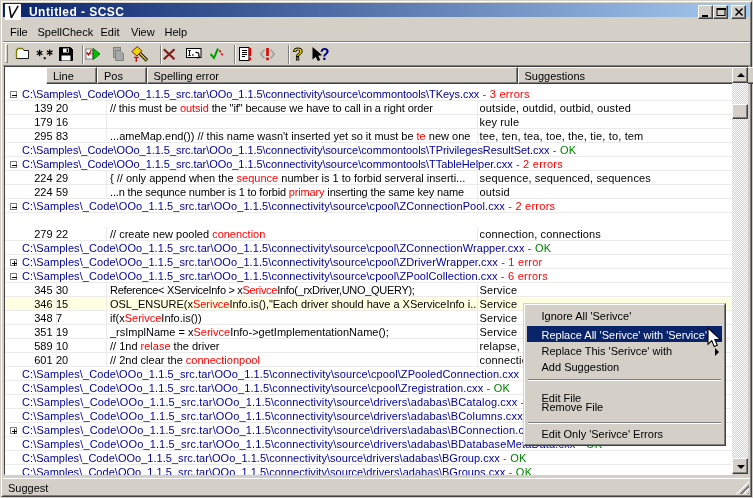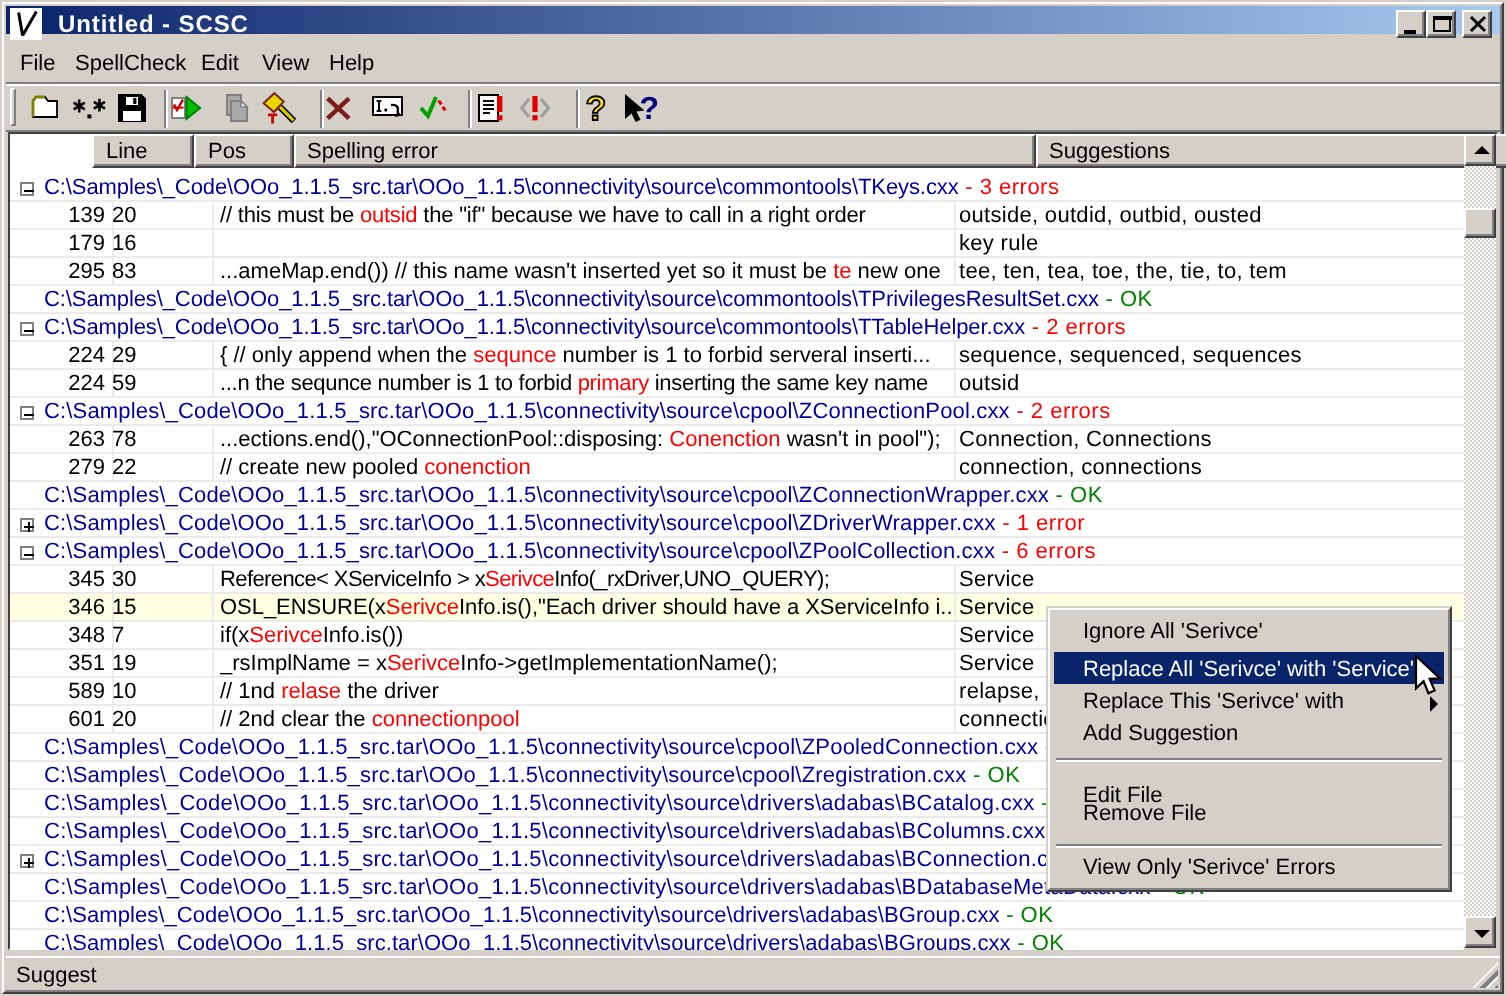--- a/index.html
+++ b/index.html
@@ -171,21 +171,20 @@
   <div class="rowsarea">
 <div class="row" style="top:2.50px;"><span class="bx"><span class="bxm"></span></span><span class="fpath">C:\Samples\_Code\OOo_1.1.5_src.tar\OOo_1.1.5\connectivity\source\commontools\TKeys.cxx<span class="red" style="letter-spacing:0.25px"> - 3 errors</span></span></div>
 <div class="row" style="top:16.50px;"><span class="vl v1"></span><span class="vl v2"></span><span class="vl v3"></span><span class="cline">139</span><span class="cpos">20</span><span class="cerr" style="letter-spacing:-0.1px">// this must be <span class="red">outsid</span> the "if" because we have to call in a right order</span><span class="csugg">outside, outdid, outbid, ousted</span></div>
 <div class="row" style="top:30.50px;"><span class="vl v1"></span><span class="vl v2"></span><span class="vl v3"></span><span class="cline">179</span><span class="cpos">16</span><span class="csugg">key rule</span></div>
 <div class="row" style="top:44.50px;"><span class="vl v1"></span><span class="vl v2"></span><span class="vl v3"></span><span class="cline">295</span><span class="cpos">83</span><span class="cerr">...ameMap.end()) // this name wasn't inserted yet so it must be <span class="red">te</span> new one</span><span class="csugg">tee, ten, tea, toe, the, tie, to, tem</span></div>
 <div class="row" style="top:58.50px;"><span class="fpath">C:\Samples\_Code\OOo_1.1.5_src.tar\OOo_1.1.5\connectivity\source\commontools\TPrivilegesResultSet.cxx<span class="green" style="letter-spacing:0.25px"> - OK</span></span></div>
 <div class="row" style="top:72.50px;"><span class="bx"><span class="bxm"></span></span><span class="fpath">C:\Samples\_Code\OOo_1.1.5_src.tar\OOo_1.1.5\connectivity\source\commontools\TTableHelper.cxx<span class="red" style="letter-spacing:0.25px"> - 2 errors</span></span></div>
 <div class="row" style="top:86.50px;"><span class="vl v1"></span><span class="vl v2"></span><span class="vl v3"></span><span class="cline">224</span><span class="cpos">29</span><span class="cerr">{ // only append when the <span class="red">sequnce</span> number is 1 to forbid serveral inserti...</span><span class="csugg">sequence, sequenced, sequences</span></div>
 <div class="row" style="top:100.50px;"><span class="vl v1"></span><span class="vl v2"></span><span class="vl v3"></span><span class="cline">224</span><span class="cpos">59</span><span class="cerr" style="letter-spacing:-0.15px">...n the sequnce number is 1 to forbid <span class="red">primary</span> inserting the same key name</span><span class="csugg">outsid</span></div>
 <div class="row" style="top:114.50px;"><span class="bx"><span class="bxm"></span></span><span class="fpath" style="letter-spacing:0.08px">C:\Samples\_Code\OOo_1.1.5_src.tar\OOo_1.1.5\connectivity\source\cpool\ZConnectionPool.cxx<span class="red" style="letter-spacing:0.25px"> - 2 errors</span></span></div>
-<div class="row" style="top:128.50px;"><span class="vl v1"></span><span class="vl v2"></span><span class="vl v3"></span><span class="cline">263</span><span class="cpos">78</span><span class="cerr">...ections.end(),"OConnectionPool::disposing: <span class="red">Conenction</span> wasn't in pool");</span><span class="csugg">Connection, Connections</span></div>
 <div class="row" style="top:142.50px;"><span class="vl v1"></span><span class="vl v2"></span><span class="vl v3"></span><span class="cline">279</span><span class="cpos">22</span><span class="cerr">// create new pooled <span class="red">conenction</span></span><span class="csugg">connection, connections</span></div>
 <div class="row" style="top:156.50px;"><span class="fpath" style="letter-spacing:0.08px">C:\Samples\_Code\OOo_1.1.5_src.tar\OOo_1.1.5\connectivity\source\cpool\ZConnectionWrapper.cxx<span class="green" style="letter-spacing:0.25px"> - OK</span></span></div>
 <div class="row" style="top:170.50px;"><span class="bx"><span class="bxm"></span><span class="bxv"></span></span><span class="fpath" style="letter-spacing:0.08px">C:\Samples\_Code\OOo_1.1.5_src.tar\OOo_1.1.5\connectivity\source\cpool\ZDriverWrapper.cxx<span class="red" style="letter-spacing:0.25px"> - 1 error</span></span></div>
 <div class="row" style="top:184.50px;"><span class="bx"><span class="bxm"></span></span><span class="fpath" style="letter-spacing:0.08px">C:\Samples\_Code\OOo_1.1.5_src.tar\OOo_1.1.5\connectivity\source\cpool\ZPoolCollection.cxx<span class="red" style="letter-spacing:0.25px"> - 6 errors</span></span></div>
 <div class="row" style="top:198.50px;"><span class="vl v1"></span><span class="vl v2"></span><span class="vl v3"></span><span class="cline">345</span><span class="cpos">30</span><span class="cerr" style="letter-spacing:-0.3px">Reference&lt; XServiceInfo &gt; x<span class="red">Serivce</span>Info(_rxDriver,UNO_QUERY);</span><span class="csugg">Service</span></div>
 <div class="row" style="top:212.50px;background:#ffffe1;"><span class="vl v1"></span><span class="vl v2"></span><span class="vl v3"></span><span class="cline">346</span><span class="cpos">15</span><span class="cerr" style="letter-spacing:-0.02px">OSL_ENSURE(x<span class="red">Serivce</span>Info.is(),"Each driver should have a XServiceInfo i...</span><span class="csugg">Service</span></div>
 <div class="row" style="top:226.50px;"><span class="vl v1"></span><span class="vl v2"></span><span class="vl v3"></span><span class="cline">348</span><span class="cpos">7</span><span class="cerr">if(x<span class="red">Serivce</span>Info.is())</span><span class="csugg">Service</span></div>
 <div class="row" style="top:240.50px;"><span class="vl v1"></span><span class="vl v2"></span><span class="vl v3"></span><span class="cline">351</span><span class="cpos">19</span><span class="cerr">_rsImplName = x<span class="red">Serivce</span>Info-&gt;getImplementationName();</span><span class="csugg">Service</span></div>
 <div class="row" style="top:254.50px;"><span class="vl v1"></span><span class="vl v2"></span><span class="vl v3"></span><span class="cline">589</span><span class="cpos">10</span><span class="cerr">// 1nd <span class="red">relase</span> the driver</span><span class="csugg">relapse, release, reluse</span></div>
 <div class="row" style="top:268.50px;"><span class="vl v1"></span><span class="vl v2"></span><span class="vl v3"></span><span class="cline">601</span><span class="cpos">20</span><span class="cerr">// 2nd clear the <span class="red">connectionpool</span></span><span class="csugg">connection pool, connections</span></div>
@@ -218,17 +217,17 @@
     <div class="mtext" style="top:5.5px">Ignore All 'Serivce'</div>
     <div class="mhl" style="top:22.0px"></div>
     <div class="mtext white" style="top:24.5px">Replace All 'Serivce' with 'Service'</div>
     <div class="mtext" style="top:40.5px">Replace This 'Serivce' with</div>
     <div class="marrow" style="top:43.5px"></div>
     <div class="mtext" style="top:56.5px">Add Suggestion</div>
     <div class="msep" style="top:74.5px"></div>
     <div class="mtext" style="top:88px">Edit File</div>
     <div class="mtext" style="top:96.5px">Remove File</div>
     <div class="msep" style="top:117.5px"></div>
-    <div class="mtext" style="top:124.0px">View Only 'Serivce' Errors</div>
+    <div class="mtext" style="top:124.0px">Edit Only 'Serivce' Errors</div>
   </div>
 <svg style="position:absolute; left:707px; top:327px" width="17" height="22" viewBox="0 0 17 22">
   <path d="M1 1 L1 17.2 L4.8 13.6 L7.2 19.6 L10.3 18.2 L7.8 12.4 L13 12.2 Z" fill="#fff" stroke="#000" stroke-width="1.1"></path>
 </svg>
 
 </body></html>

